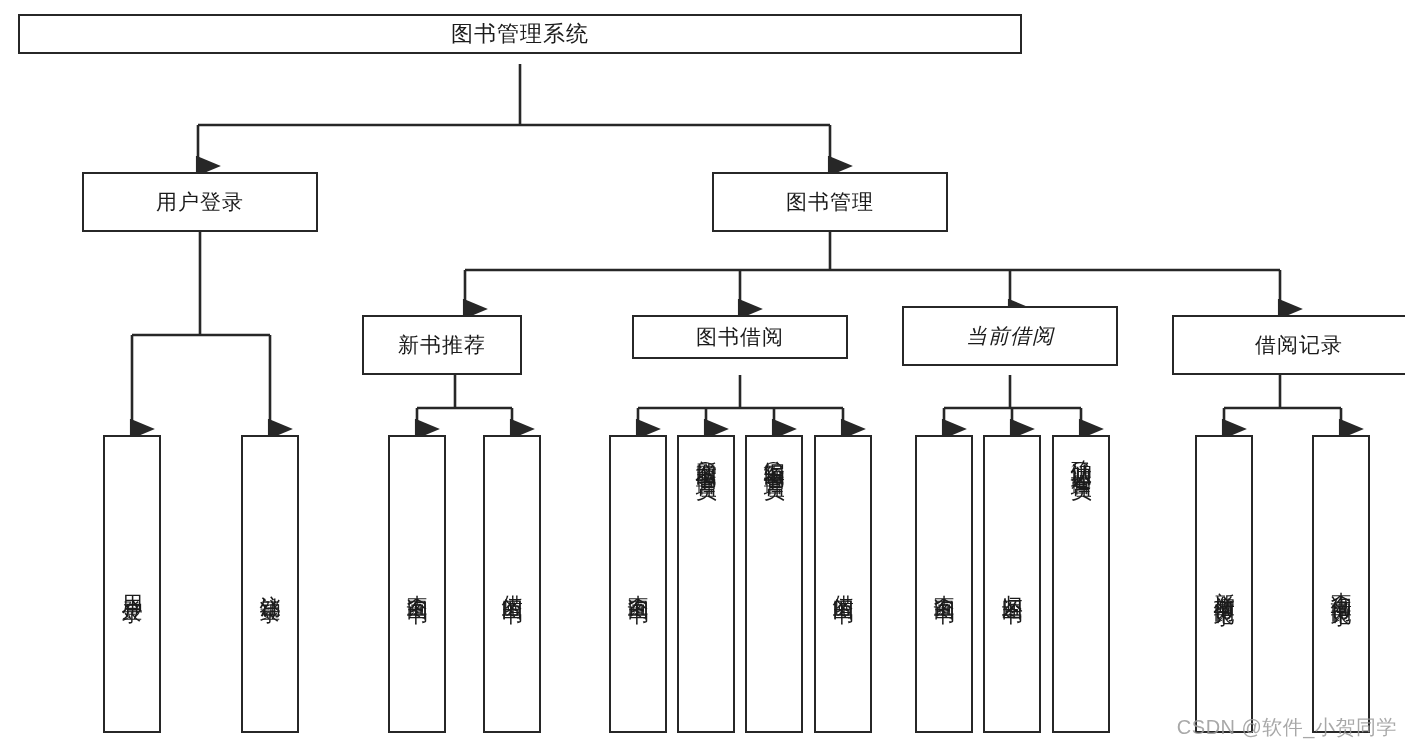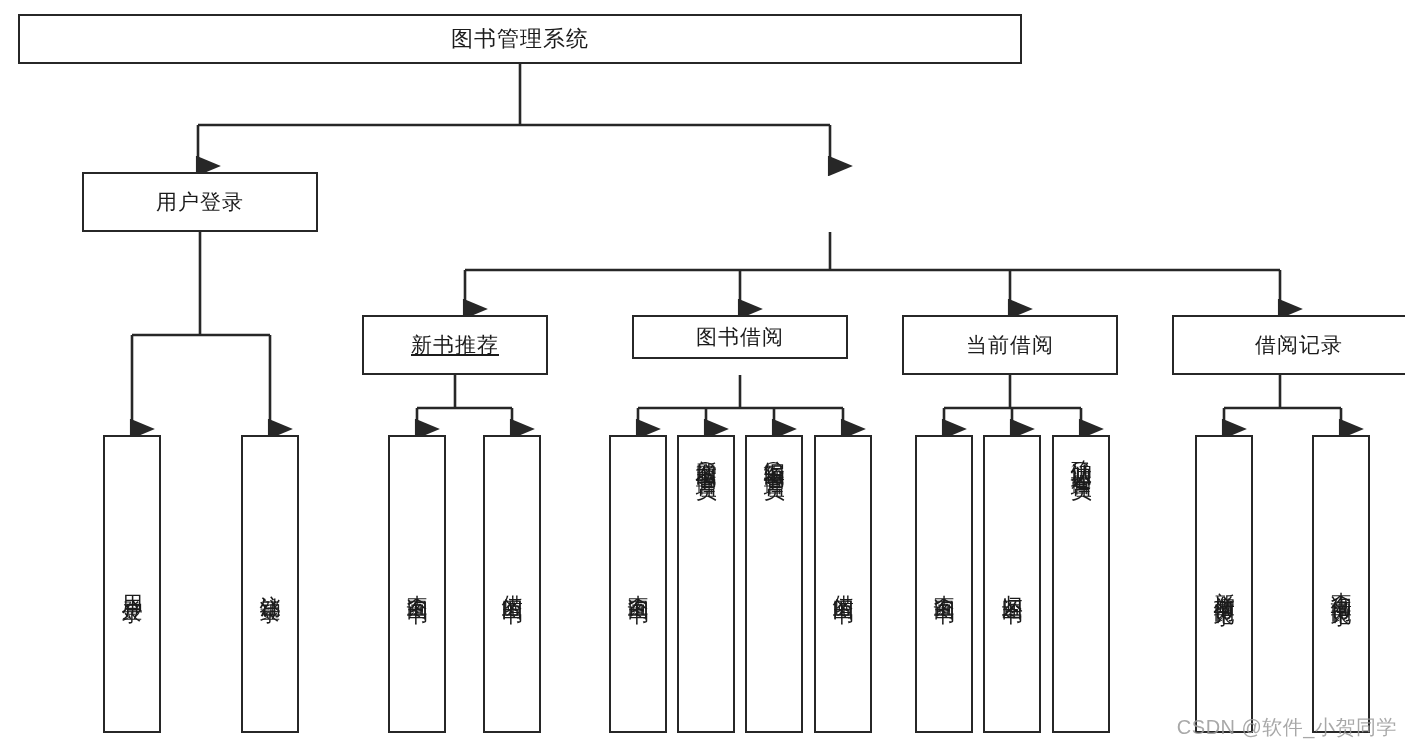--- a/index.html
+++ b/index.html
@@ -106,35 +106,38 @@
       <path d="M1012,408 L1012,429" marker-end="url(#arr)"></path>
       <path d="M1081,408 L1081,429" marker-end="url(#arr)"></path>
 
       <path d="M1280,375 L1280,408"></path>
       <path d="M1224,408 L1341,408"></path>
       <path d="M1224,408 L1224,429" marker-end="url(#arr)"></path>
       <path d="M1341,408 L1341,429" marker-end="url(#arr)"></path>
     </g>
   </svg>
 
-  <div class="node root" style="left:18px;top:14px;width:1004px;height:50px;">
+  <div class="node root" style="left:18px;top:14px;width:1004px;height:40px;">
     <span class="label">图书管理系统</span>
   </div>
 
   <div class="node" style="left:82px;top:172px;width:236px;height:60px;">
     <span class="label">用户登录</span>
   </div>
+  <div class="node" style="left:712px;top:172px;width:236px;height:60px;">
+    <span class="label">图书管理</span>
+  </div>
 
-  <div class="node" style="left:362px;top:315px;width:186px;height:60px;text-decoration:underline;">
+  <div class="node" style="left:362px;top:315px;width:160px;height:60px;">
     <span class="label">新书推荐</span>
   </div>
   <div class="node" style="left:632px;top:315px;width:216px;height:44px;">
     <span class="label">图书借阅</span>
   </div>
-  <div class="node" style="left:902px;top:315px;width:216px;height:60px;">
+  <div class="node" style="left:902px;top:306px;width:216px;height:60px;font-style:italic;">
     <span class="label">当前借阅</span>
   </div>
   <div class="node" style="left:1172px;top:315px;width:254px;height:60px;">
     <span class="label">借阅记录</span>
   </div>
 
   <div class="node leaf short" style="left:103px;top:435px;width:58px;height:298px;">
     <span class="label">用户登录</span>
   </div>
   <div class="node leaf short" style="left:241px;top:435px;width:58px;height:298px;">

